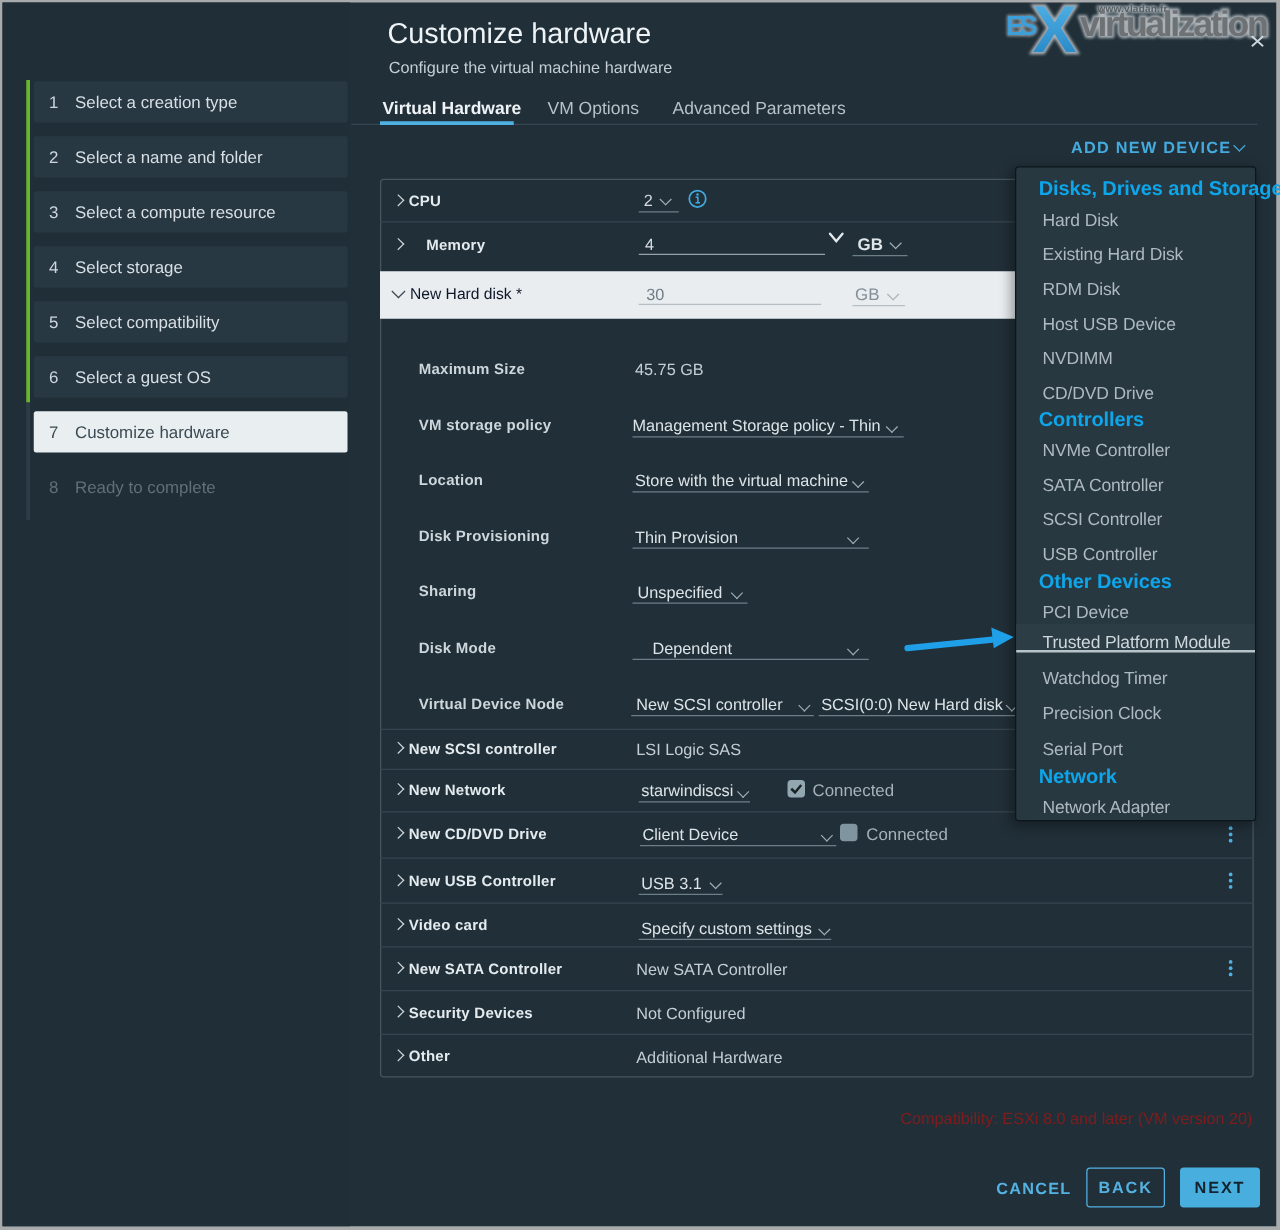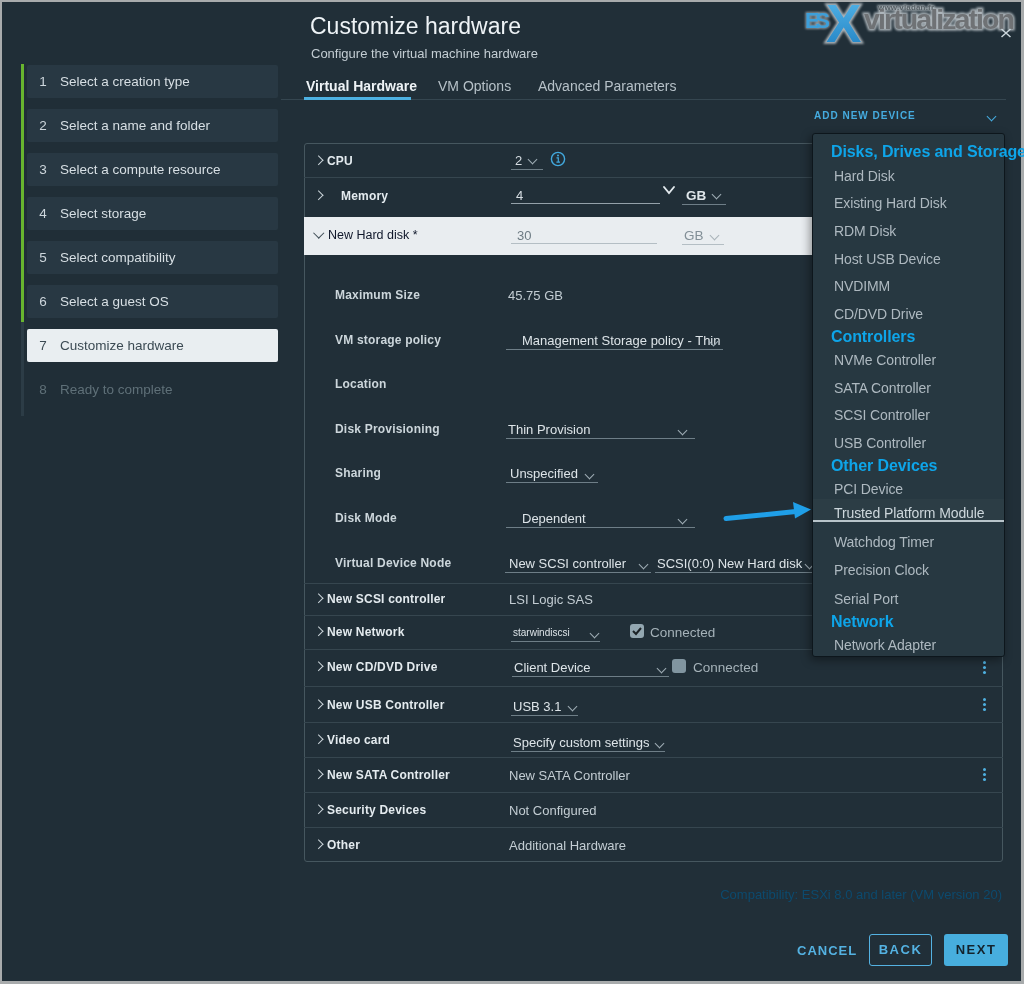--- a/index.html
+++ b/index.html
@@ -64,21 +64,21 @@
       <span class="t">Ready to complete</span>
     </div>
 
 <div class="abs" style="left:310px;top:13px;font-size:23px;color:#eef3f6">Customize hardware</div>
 <div class="abs" style="left:311px;top:46px;font-size:13px;color:#c3cdd3">Configure the virtual machine hardware</div>
 <div class="abs" style="left:306px;top:78px;font-size:14px;font-weight:bold;color:#eef3f6">Virtual Hardware</div>
 <div class="abs" style="left:438px;top:78px;font-size:14px;color:#b6c1c8">VM Options</div>
 <div class="abs" style="left:538px;top:78px;font-size:14px;color:#b6c1c8">Advanced Parameters</div>
 <div class="abs" style="left:304px;top:96.5px;width:107px;height:3px;background:#4db1e2;z-index:2"></div>
 <div class="abs" style="left:281px;top:98.5px;width:725px;height:1px;background:#354650"></div>
-<div class="abs" style="left:814px;top:110px;width:171px;font-size:10px;font-weight:bold;letter-spacing:1px;color:#45abdf;text-align:left">ADD NEW DEVICE</div>
+<div class="abs" style="left:814px;top:110px;width:171px;font-size:13px;font-weight:bold;letter-spacing:1px;color:#45abdf;text-align:right">ADD NEW DEVICE</div>
 <div class="caret" style="left:988px;top:112.5px;border-color:#45abdf"></div>
 
 <svg class="abs" style="left:795px;top:0;z-index:2" width="229" height="48" viewBox="0 0 229 48">
 <defs>
 <linearGradient id="bx" x1="0" y1="0" x2="0" y2="1">
 <stop offset="0" stop-color="#56b7ea"></stop>
           <stop offset="1" stop-color="#1f80c2"></stop>
 </linearGradient>
 <filter id="gl" x="-30%" y="-30%" width="160%" height="160%">
           <feGaussianBlur stdDeviation="1.1"></feGaussianBlur>
@@ -141,38 +141,39 @@
   <div class="abs" style="left:24px;top:85px;font-size:12.5px;color:#0f172a">New Hard disk *</div>
   <div class="abs val" style="left:213px;top:85px;color:#6d7b83">30</div>
   <div class="abs" style="left:207px;top:100px;width:146px;height:1px;background:#b4bec4"></div>
   <div class="abs" style="left:380px;top:85px;font-size:13.5px;color:#828f97">GB</div>
   <div class="caret" style="left:407px;top:89px;border-color:#a9b3b9"></div>
   <div class="abs" style="left:378px;top:101px;width:42px;height:1px;background:#b4bec4"></div>
 
   <div class="abs row-label" style="left:31px;top:145px;color:#ccd6db">Maximum Size</div>
   <div class="abs val" style="left:204px;top:145px">45.75 GB</div>
   <div class="abs row-label" style="left:31px;top:190px;color:#ccd6db">VM storage policy</div>
-  <div class="sel" style="left:202px;top:185px;width:217px;height:22px"><span style="margin-left:16px">Management Storage policy - Thin</span><span class="caret" style="right:6px;top:9.5px"></span></div>
+  <div class="sel" style="left:202px;top:185px;width:217px;height:22px"><span style="margin-left:0">Management Storage policy - Thin</span><span class="caret" style="right:6px;top:9.5px"></span></div>
   <div class="abs row-label" style="left:31px;top:234px;color:#ccd6db">Location</div>
+  <div class="sel" style="left:202px;top:229px;width:189px;height:22px"><span style="margin-left:2px">Store with the virtual machine</span><span class="caret" style="right:5px;top:9.5px"></span></div>
   <div class="abs row-label" style="left:31px;top:279px;color:#ccd6db">Disk Provisioning</div>
   <div class="sel" style="left:202px;top:274px;width:189px;height:22px"><span style="margin-left:2px">Thin Provision</span><span class="caret" style="right:9px;top:9.5px"></span></div>
   <div class="abs row-label" style="left:31px;top:323px;color:#ccd6db">Sharing</div>
   <div class="sel" style="left:202px;top:318px;width:92px;height:22px"><span style="margin-left:4px">Unspecified</span><span class="caret" style="right:5px;top:9.5px"></span></div>
   <div class="abs row-label" style="left:31px;top:368px;color:#ccd6db">Disk Mode</div>
   <div class="sel" style="left:202px;top:363px;width:189px;height:22px"><span style="margin-left:16px">Dependent</span><span class="caret" style="right:9px;top:9.5px"></span></div>
   <div class="abs row-label" style="left:31px;top:413px;color:#ccd6db">Virtual Device Node</div>
   <div class="sel" style="left:201px;top:408px;width:146px;height:22px"><span style="margin-left:4px">New SCSI controller</span><span class="caret" style="right:4px;top:9.5px"></span></div>
   <div class="sel" style="left:351px;top:408px;width:160px;height:22px"><span style="margin-left:2px">SCSI(0:0) New Hard disk</span><span class="caret" style="right:2px;top:9.5px"></span></div>
 
   <div class="cr" style="left:10.5px;top:451.5px"></div>
   <div class="abs row-label" style="left:23px;top:449px">New SCSI controller</div>
   <div class="abs val" style="left:205px;top:449px">LSI Logic SAS</div>
   <div class="cr" style="left:10.5px;top:484.5px"></div>
   <div class="abs row-label" style="left:23px;top:482px">New Network</div>
-  <div class="sel" style="left:207px;top:477px;width:89px;height:22px;font-size:10px"><span style="margin-left:2px">starwindiscsi</span><span class="caret" style="right:2px;top:9.5px"></span></div>
+  <div class="sel" style="left:207px;top:477px;width:89px;height:22px;font-size:13px"><span style="margin-left:2px">starwindiscsi</span><span class="caret" style="right:2px;top:9.5px"></span></div>
   <div class="abs" style="left:326px;top:481px;width:14px;height:14px;background:#93a7b1;border-radius:3px"></div>
   <svg class="abs" style="left:326px;top:481px" width="14" height="14" viewBox="0 0 14 14">
         <path d="M3 7 L6 10 L11 4" stroke="#1c2327" stroke-width="2" fill="none"></path>
       </svg>
   <div class="abs" style="left:346px;top:482px;font-size:13.5px;color:#a5b2b9">Connected</div>
   <div class="cr" style="left:10.5px;top:519.5px"></div>
   <div class="abs row-label" style="left:23px;top:517px">New CD/DVD Drive</div>
   <div class="sel" style="left:208px;top:512px;width:157px;height:22px"><span style="margin-left:2px">Client Device</span><span class="caret" style="right:4px;top:9.5px"></span></div>
   <div class="abs" style="left:368px;top:516px;width:14px;height:14px;background:#8195a0;border-radius:3px"></div>
   <div class="abs" style="left:389px;top:517px;font-size:13.5px;color:#a5b2b9">Connected</div>
@@ -189,21 +190,21 @@
   <div class="abs val" style="left:205px;top:625px">New SATA Controller</div>
   <div class="dots" style="top:625px"></div>
   <div class="cr" style="left:10.5px;top:662.5px"></div>
   <div class="abs row-label" style="left:23px;top:660px">Security Devices</div>
   <div class="abs val" style="left:205px;top:660px">Not Configured</div>
   <div class="cr" style="left:10.5px;top:697.5px"></div>
   <div class="abs row-label" style="left:23px;top:695px">Other</div>
   <div class="abs val" style="left:205px;top:695px">Additional Hardware</div>
 </div>
 
-<div class="abs" style="left:600px;top:887px;width:402px;font-size:13px;color:#0c4a6e;text-align:right">Compatibility: ESXi 8.0 and later (VM version 20)</div>
+<div class="abs" style="left:600px;top:887px;width:402px;font-size:13px;color:#7f1d1d;text-align:right">Compatibility: ESXi 8.0 and later (VM version 20)</div>
 <div class="abs" style="left:797px;top:943px;width:55px;text-align:center;font-size:13px;font-weight:bold;letter-spacing:1px;color:#54b2e2">CANCEL</div>
 <div class="abs" style="left:869px;top:934px;width:63px;height:32px;border:1px solid #54b2e2;border-radius:3px;font-size:13px;font-weight:bold;letter-spacing:1.5px;color:#54b2e2;text-align:center;line-height:30px">BACK</div>
 <div class="abs" style="left:944px;top:934px;width:64px;height:32px;background:#47aede;border-radius:3px;font-size:13px;font-weight:bold;letter-spacing:1.5px;color:#14232d;text-align:center;line-height:32px">NEXT</div>
 
 <div id="menu">
   <div class="mh" style="top:8px">Disks, Drives and Storage</div>
   <div class="mi" style="top:32px">Hard Disk</div>
   <div class="mi" style="top:59px">Existing Hard Disk</div>
   <div class="mi" style="top:87px">RDM Disk</div>
   <div class="mi" style="top:115px">Host USB Device</div>

